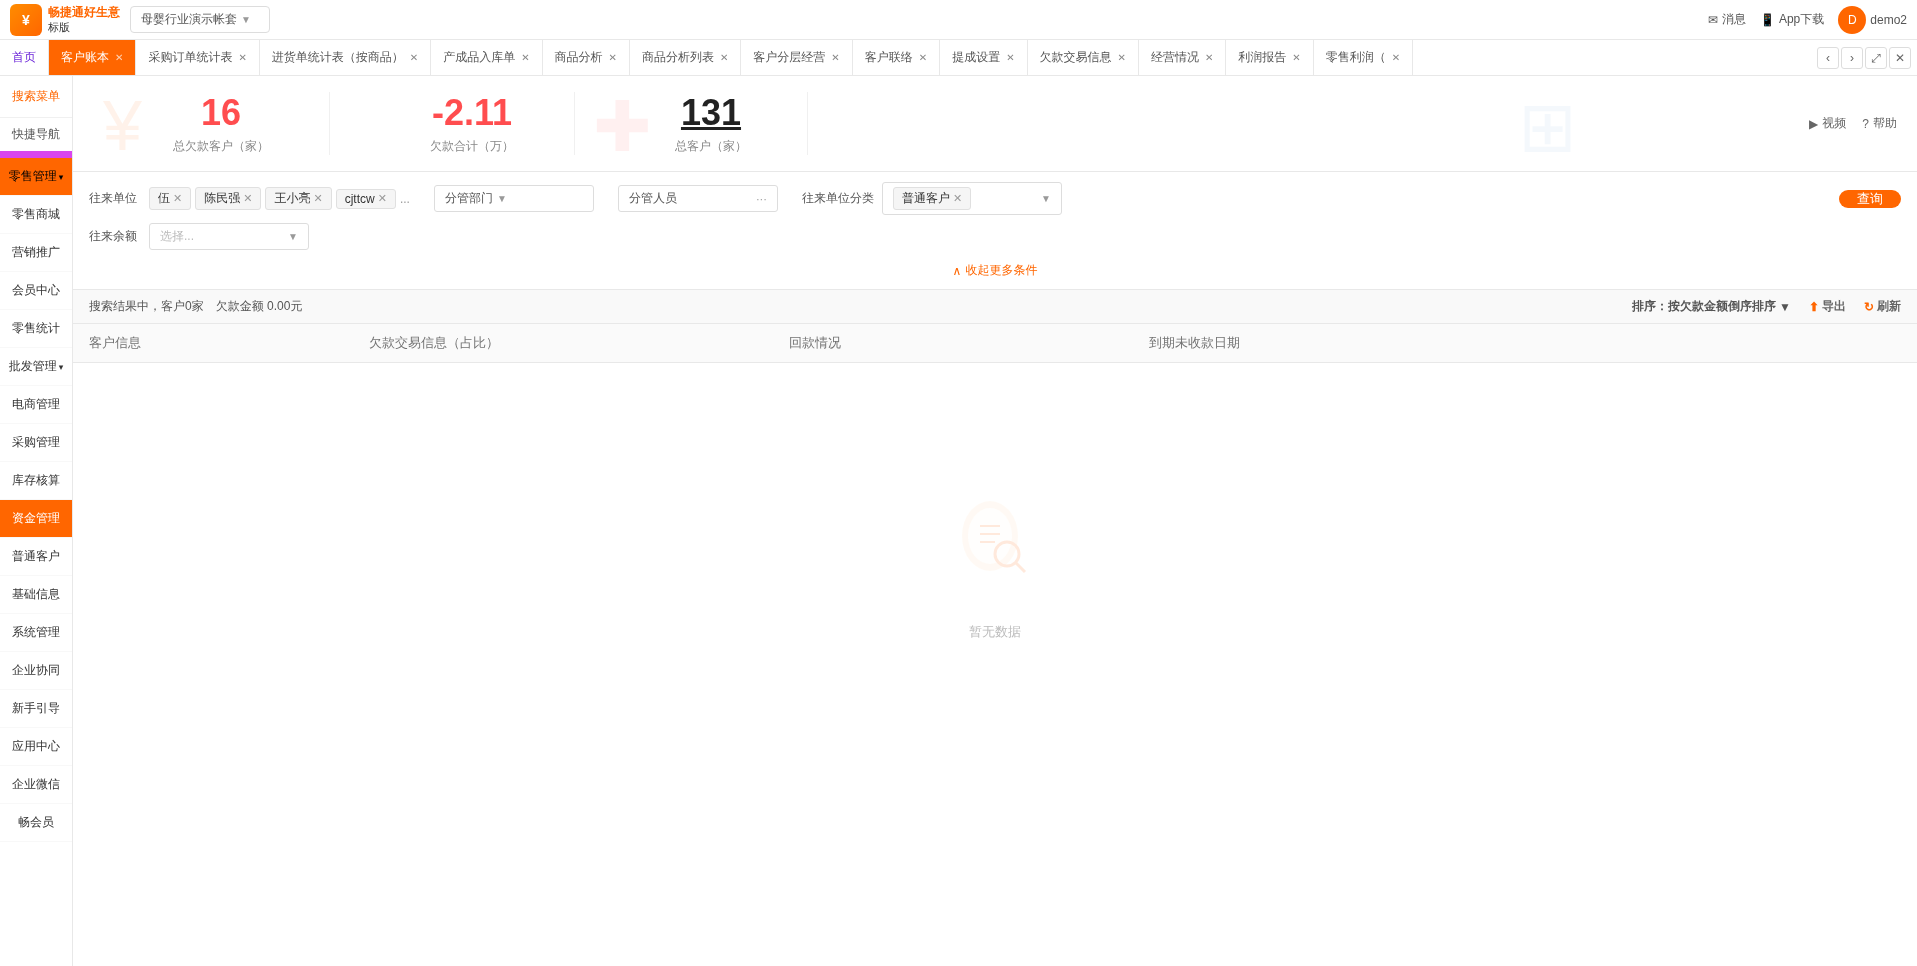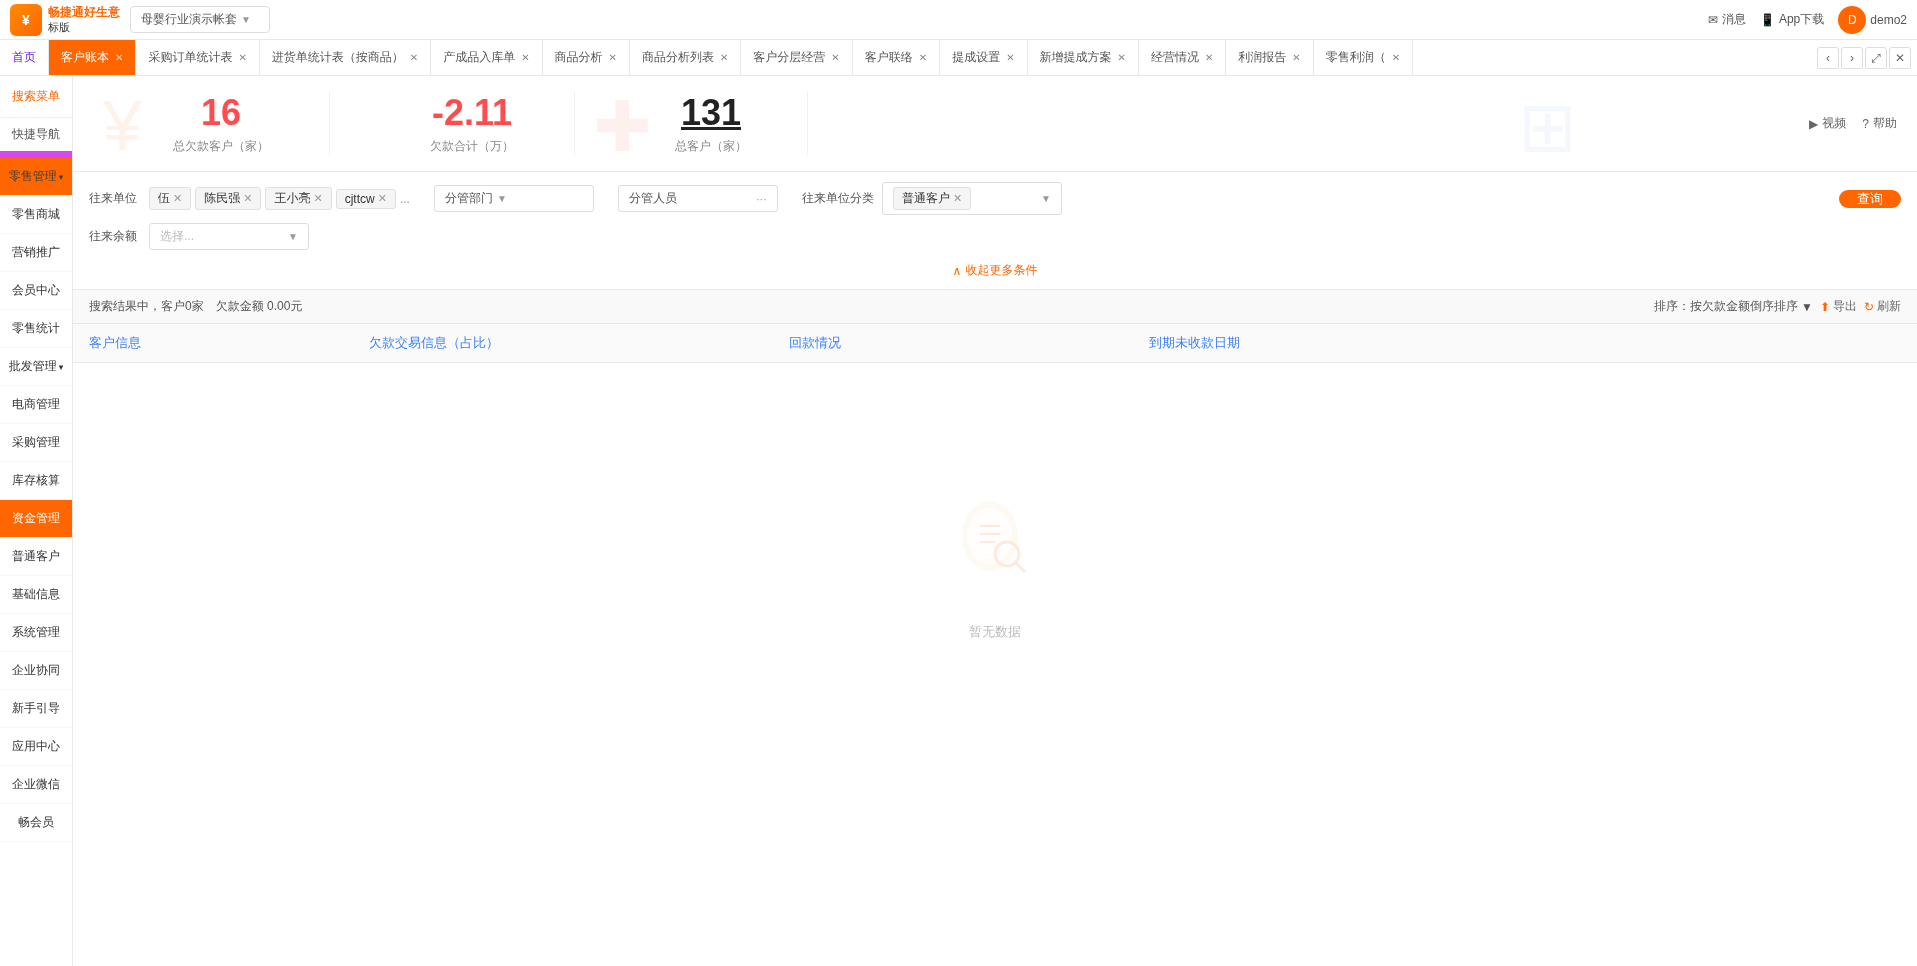--- a/index.html
+++ b/index.html
@@ -28,21 +28,21 @@
     .nav-tab.home-tab { color: #6d28d9; background: #fff; }
     .nav-arrows { display: flex; align-items: center; margin-left: auto; padding: 0 6px; gap: 2px; }
     .nav-arrow-btn { width: 22px; height: 22px; display: flex; align-items: center; justify-content: center; cursor: pointer; border: 1px solid #ddd; border-radius: 3px; color: #666; font-size: 12px; }
 
     
     .sidebar { width: 73px; background: #fff; border-right: 1px solid #e8e8e8; display: flex; flex-direction: column; flex-shrink: 0; overflow-y: auto; }
     .sidebar-search { padding: 8px 6px; border-bottom: 1px solid #f0f0f0; }
     .sidebar-search-btn { width: 100%; background: none; border: none; color: #ff6600; font-size: 12px; cursor: pointer; text-align: center; padding: 4px 0; }
     .sidebar-nav-btn { width: 100%; padding: 8px 4px; text-align: center; font-size: 12px; color: #555; background: none; border: none; border-bottom: 7px solid #d946ef; cursor: pointer; }
     .sidebar-item { padding: 10px 6px; text-align: center; font-size: 12px; color: #333; cursor: pointer; border-bottom: 1px solid #f8f8f8; position: relative; }
-    .sidebar-item.active { background: #ff6600; color: #404040; }
+    .sidebar-item.active { background: #ff6600; color: #000000; }
     .sidebar-item.has-sub { display: flex; align-items: center; justify-content: center; gap: 2px; }
 
     
     .main-content { flex: 1; display: flex; flex-direction: column; overflow: hidden; background: #f5f5f5; }
 
     
     .stats-panel { display: flex; align-items: center; background: #fff; padding: 16px 20px; border-bottom: 1px solid #e8e8e8; flex-shrink: 0; position: relative; }
     .stat-block { display: flex; flex-direction: column; align-items: center; padding: 0 60px; border-right: 1px solid #f0f0f0; }
     .stat-block:last-of-type { border-right: none; }
     .stat-value { font-size: 36px; font-weight: bold; }
@@ -60,28 +60,28 @@
     .filter-tag { display: inline-flex; align-items: center; gap: 3px; padding: 2px 8px; background: #f5f5f5; border: 1px solid #e0e0e0; border-radius: 3px; font-size: 12px; color: #333; }
     .filter-tag .x { color: #999; cursor: pointer; font-size: 11px; }
     .filter-more { color: #999; font-size: 12px; cursor: pointer; }
     .filter-select { display: inline-flex; align-items: center; gap: 4px; padding: 4px 10px; border: 1px solid #ddd; border-radius: 3px; font-size: 12px; color: #555; cursor: pointer; min-width: 200px; }
     .filter-select-sm { min-width: 160px; }
     .collapse-btn { display: flex; align-items: center; gap: 4px; color: #ff6600; font-size: 12px; cursor: pointer; margin: 0 auto; }
     .query-btn { padding: 0 18px; background: #ff6600; color: #fff; border: none; border-radius: 15px; cursor: pointer; font-size: 13px; margin-left: auto; }
 
     
     .results-bar { display: flex; align-items: center; background: #f9f9f9; padding: 8px 16px; border-bottom: 1px solid #e8e8e8; font-size: 12px; color: #555; flex-shrink: 0; }
-    .results-actions { margin-left: auto; display: flex; gap: 7px; align-items: center; }
+    .results-actions { margin-left: auto; display: flex; gap: 18px; align-items: center; font-weight: bold; }
     .sort-btn { display: flex; align-items: center; gap: 3px; cursor: pointer; color: #555; }
     .action-link { display: flex; align-items: center; gap: 3px; color: #666; cursor: pointer; }
     .action-link .icon { color: #ff6600; }
 
     
     .table-area { flex: 1; background: #fff; overflow-y: auto; }
-    .table-header { display: grid; grid-template-columns: 280px 420px 360px 1fr; padding: 10px 16px; border-bottom: 1px solid #e8e8e8; background: #fafafa; font-size: 13px; color: #3b82f6; font-weight: 500; }
+    .table-header { display: grid; grid-template-columns: 280px 420px 360px 1fr; padding: 10px 16px; border-bottom: 1px solid #e8e8e8; background: #fafafa; font-size: 13px; color: #737373; font-weight: 500; }
     .table-body { display: flex; flex-direction: column; align-items: center; justify-content: center; min-height: 400px; }
     .empty-state { display: flex; flex-direction: column; align-items: center; justify-content: center; padding: 60px; }
     .empty-icon { font-size: 80px; opacity: 0.3; color: #ff9966; margin-bottom: 16px; }
     .empty-text { color: #bbb; font-size: 13px; }
 
     
     ::-webkit-scrollbar { width: 6px; height: 6px; }
     ::-webkit-scrollbar-track { background: #f5f5f5; }
     ::-webkit-scrollbar-thumb { background: #ccc; border-radius: 3px; }
 
@@ -154,21 +154,21 @@
     </div>
     <div class="nav-tab">
       <span>客户联络</span>
       <span class="close-x">✕</span>
     </div>
     <div class="nav-tab">
       <span>提成设置</span>
       <span class="close-x">✕</span>
     </div>
     <div class="nav-tab">
-      <span>新增提成方案</span>
+      <span>欠款交易信息</span>
       <span class="close-x">✕</span>
     </div>
     <div class="nav-tab">
       <span>经营情况</span>
       <span class="close-x">✕</span>
     </div>
     <div class="nav-tab">
       <span>利润报告</span>
       <span class="close-x">✕</span>
     </div>

